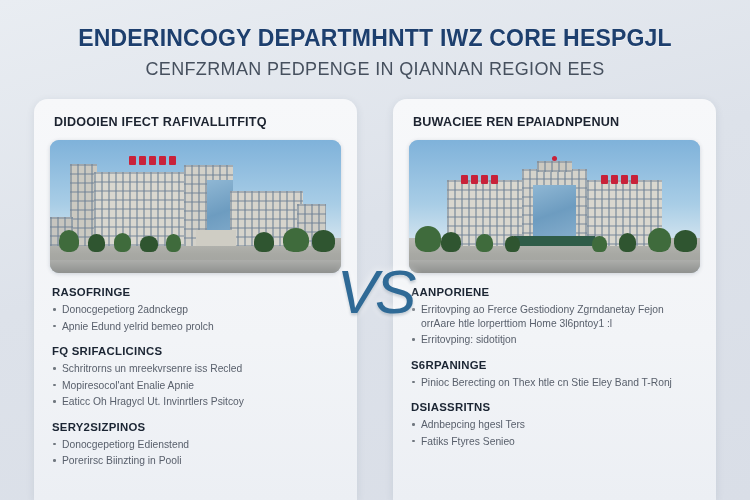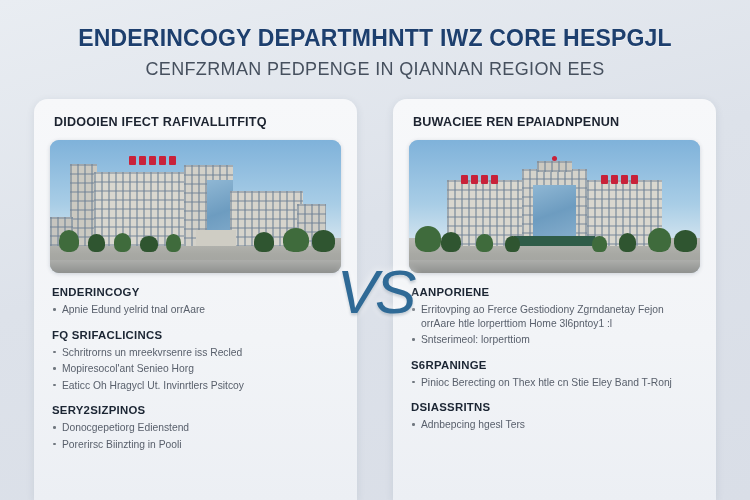--- a/index.html
+++ b/index.html
@@ -150,31 +150,32 @@
         <div class="tree dark" style="left:31%;width:6%;height:12%;"></div>
         <div class="tree" style="left:40%;width:5%;height:13%;"></div>
         <div class="tree dark" style="left:70%;width:7%;height:15%;"></div>
         <div class="tree" style="left:80%;width:9%;height:18%;"></div>
         <div class="tree dark" style="left:90%;width:8%;height:16%;"></div>
       </div>
 
       <div class="sections">
 
         <div class="sec">
-          <div class="sec-h">ENDERINCOGY</div>
-          <ul class="bullets">
-            <li>Apnie Edund yelrid tnal orrAare</li>
+          <div class="sec-h">RASOFRINGE</div>
+          <ul class="bullets">
+            <li>Donocgepetiorg 2adnckegp</li>
+            <li>Apnie Edund yelrid bemeo prolch</li>
           </ul>
         </div>
 
         <div class="sec">
           <div class="sec-h">FQ SRIFACLICINCS</div>
           <ul class="bullets">
             <li>Schritrorns un mreekvrsenre iss Recled</li>
-            <li>Mopiresocol'ant Senieo Horg</li>
+            <li>Mopiresocol'ant Enalie Apnie</li>
             <li>Eaticc Oh Hragycl Ut. Invinrtlers Psitcoy</li>
           </ul>
         </div>
 
         <div class="sec">
           <div class="sec-h">SERY2SIZPINOS</div>
           <ul class="bullets">
             <li>Donocgepetiorg Edienstend</li>
             <li>Porerirsc Biinzting in Pooli</li>
           </ul>
@@ -223,35 +224,36 @@
         <div class="tree" style="left:82%;width:8%;height:18%;"></div>
         <div class="tree dark" style="left:91%;width:8%;height:16%;"></div>
       </div>
 
       <div class="sections">
 
         <div class="sec">
           <div class="sec-h">AANPORIENE</div>
           <ul class="bullets">
             <li>Erritovping ao Frerce Gestiodiony Zgrndanetay Fejon orrAare htle lorperttiom Home 3l6pntoy1 :l</li>
-            <li>Sntserimeol: lorperttiom</li>
+            <li>Erritovping: sidotitjon</li>
           </ul>
         </div>
 
         <div class="sec">
           <div class="sec-h">S6RPANINGE</div>
           <ul class="bullets">
             <li>Pinioc Berecting on Thex htle cn Stie Eley Band T-Ronj</li>
           </ul>
         </div>
 
         <div class="sec">
           <div class="sec-h">DSIASSRITNS</div>
           <ul class="bullets">
             <li>Adnbepcing hgesl Ters</li>
+            <li>Fatiks Ftyres Senieo</li>
           </ul>
         </div>
 
       </div>
     </div>
 
   </div>
 
   <div class="vs">VS</div>
 

